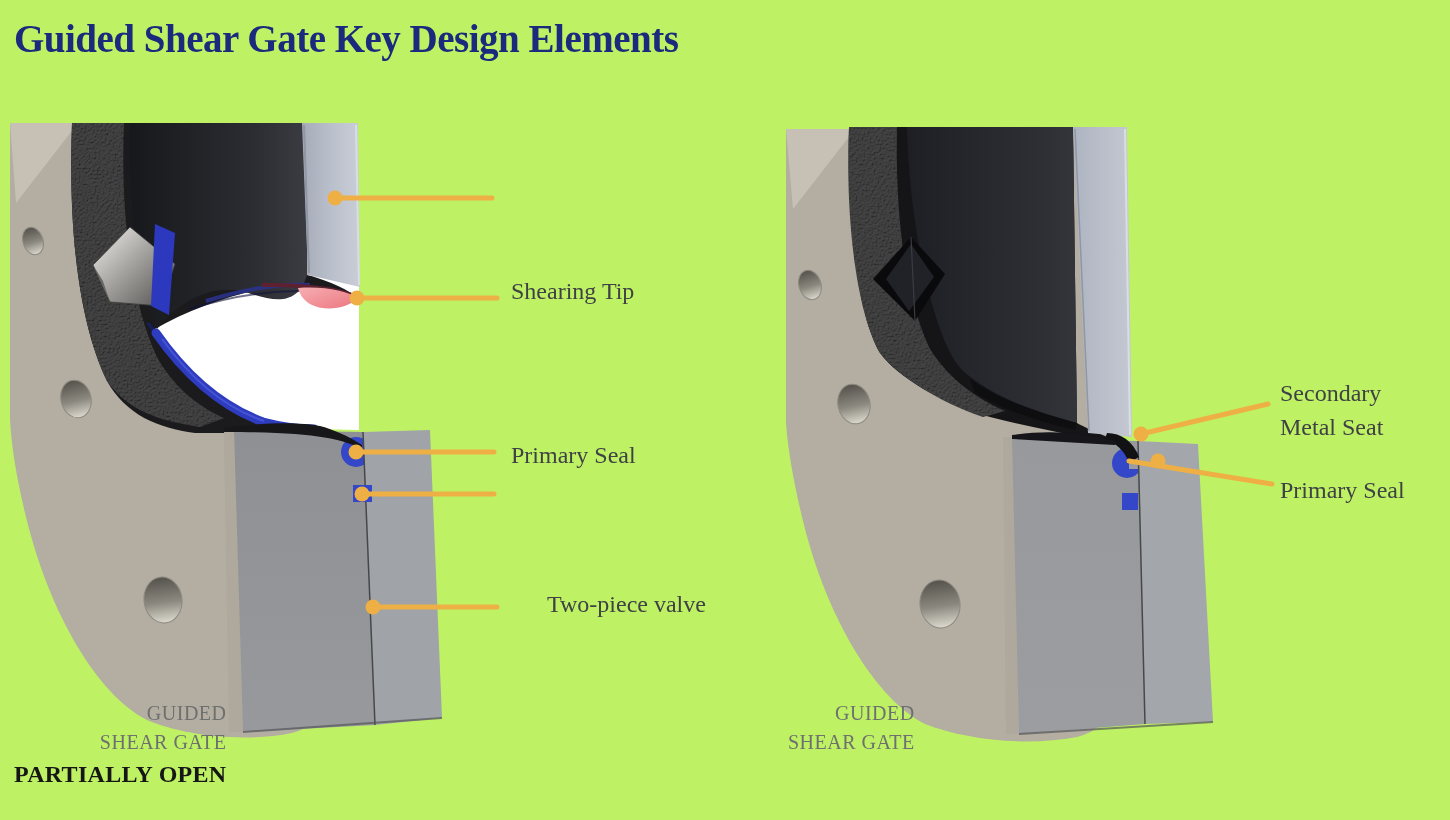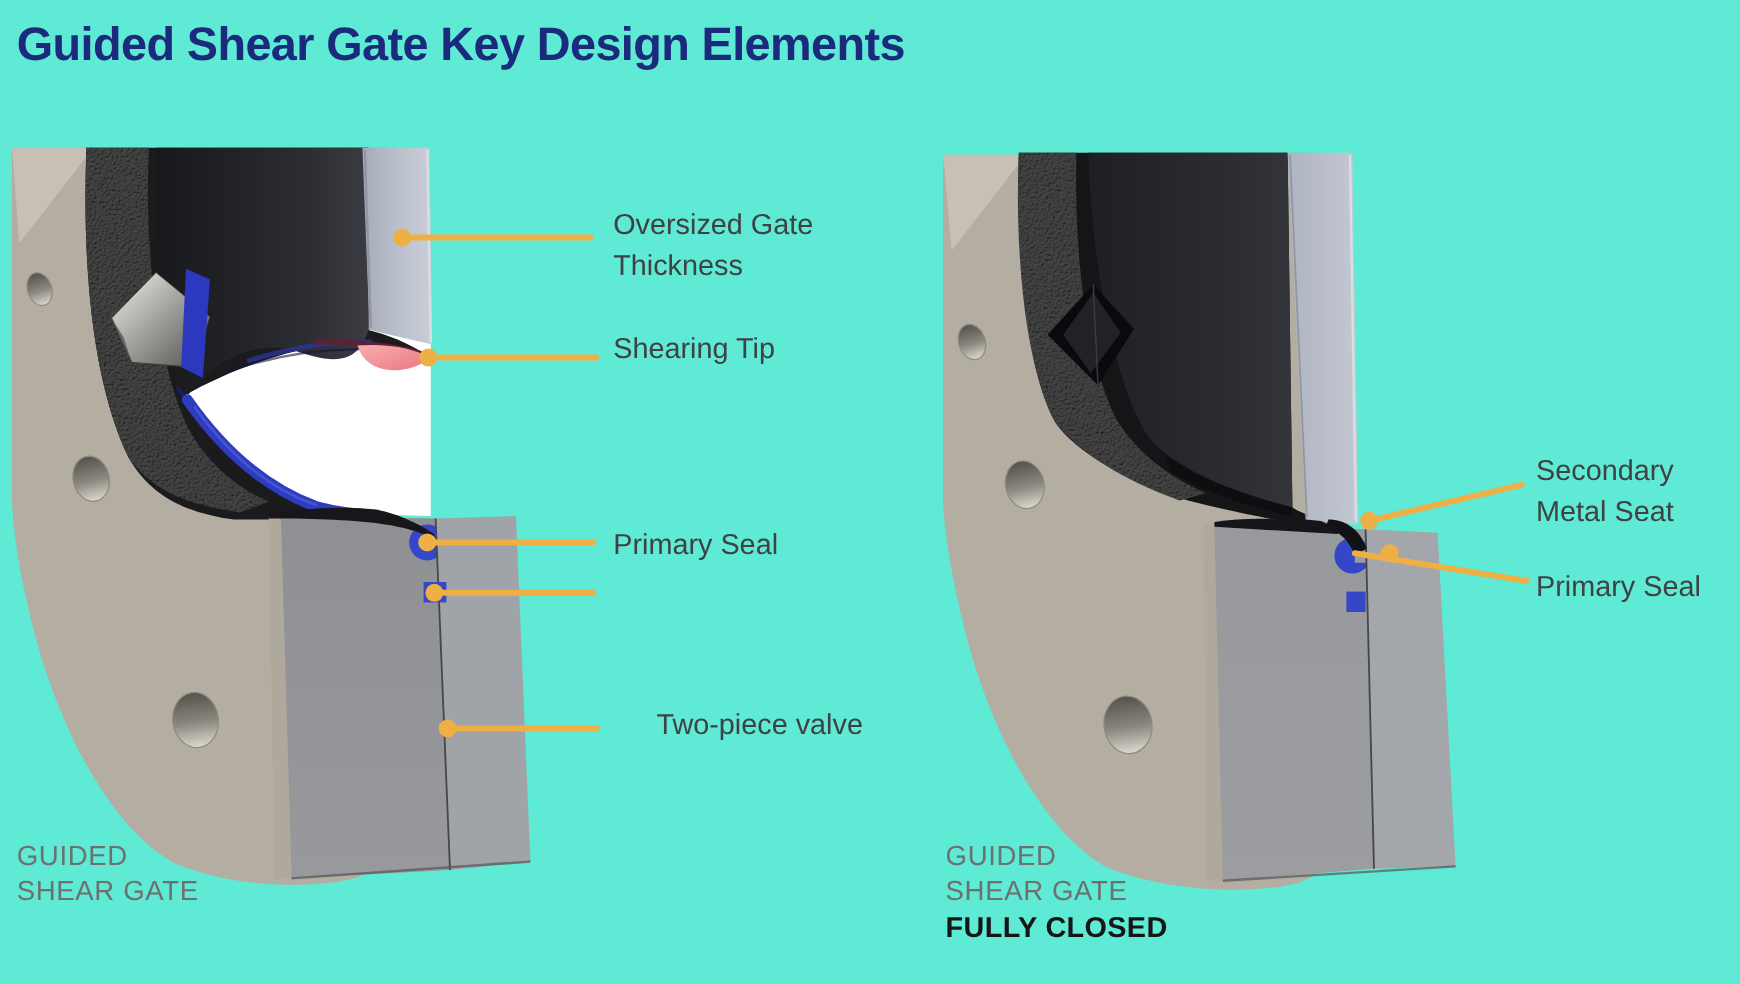--- a/index.html
+++ b/index.html
@@ -1,25 +1,25 @@
 <!DOCTYPE html>
 <html><head>
 <meta charset="utf-8">
 <style>
   html,body{margin:0;padding:0;background:#ffffff;}
-  .canvas{position:relative;width:1450px;height:820px;background:#5eead4;overflow:hidden;
-          font-family:Liberation Sans, sans-serif;}
+  .canvas{position:relative;width:1450px;height:820px;background:#bef264;overflow:hidden;
+          font-family:Liberation Serif, serif;}
   .page-title{position:absolute;left:14px;top:16px;font-size:39px;font-weight:600;
               letter-spacing:-0.5px;color:#1b2a7c;white-space:nowrap;}
   .fig{position:absolute;}
   .callout-overlay{position:absolute;left:0;top:0;pointer-events:none;}
   .callout-label{position:absolute;font-size:24px;line-height:34px;color:#3f4144;white-space:nowrap;}
   .callout-label div{white-space:nowrap;}
   .caption{position:absolute;white-space:nowrap;}
-  .caption .muted{font-size:23px;line-height:29px;letter-spacing:0.5px;color:#6e706f;}
+  .caption .muted{font-size:20px;line-height:29px;letter-spacing:0.5px;color:#6e706f;text-align:right;}
   .caption .strong{font-size:24px;line-height:30px;font-weight:700;letter-spacing:0.3px;color:#161616;margin-top:2px;}
 </style>
 </head>
 <body>
 
 <div class="canvas">
 
   <div class="page-title">Guided Shear Gate Key Design Elements</div>
 
   <svg class="fig" style="left:10px;top:123px;" width="445" height="665" viewBox="0 0 445 665">
@@ -168,44 +168,40 @@
       <circle cx="335" cy="198" r="7.5"></circle>
       <circle cx="357" cy="298" r="7.5"></circle>
       <circle cx="356" cy="452" r="7.5"></circle>
       <circle cx="362" cy="494" r="7.5"></circle>
       <circle cx="373" cy="607" r="7.5"></circle>
       <circle cx="1141" cy="434" r="7.5"></circle>
       <circle cx="1158" cy="461" r="7.5"></circle>
     </g>
   </svg>
 
-  <div class="callout-label" style="left:511px;top:171px;">
-    <div>Oversized Gate</div>
-    <div>Thickness</div>
-  </div>
   <div class="callout-label" style="left:511px;top:274px;">
     <div>Shearing Tip</div>
   </div>
   <div class="callout-label" style="left:511px;top:438px;">
     <div>Primary Seal</div>
   </div>
   <div class="callout-label" style="left:511px;top:587px;line-height:35px;margin-left:36px;">
     <div>Two-piece valve</div>
   </div>
   <div class="callout-label" style="left:1280px;top:376px;">
     <div>Secondary</div>
     <div>Metal Seat</div>
   </div>
   <div class="callout-label" style="left:1280px;top:473px;">
     <div>Primary Seal</div>
   </div>
 
   <div class="caption" style="left:14px;top:699px;">
     <div class="muted">GUIDED</div>
     <div class="muted">SHEAR GATE</div>
+    <div class="strong">PARTIALLY OPEN</div>
   </div>
   <div class="caption" style="left:788px;top:699px;">
     <div class="muted">GUIDED</div>
     <div class="muted">SHEAR GATE</div>
-    <div class="strong">FULLY CLOSED</div>
   </div>
 
 </div>
 
 </body></html>

